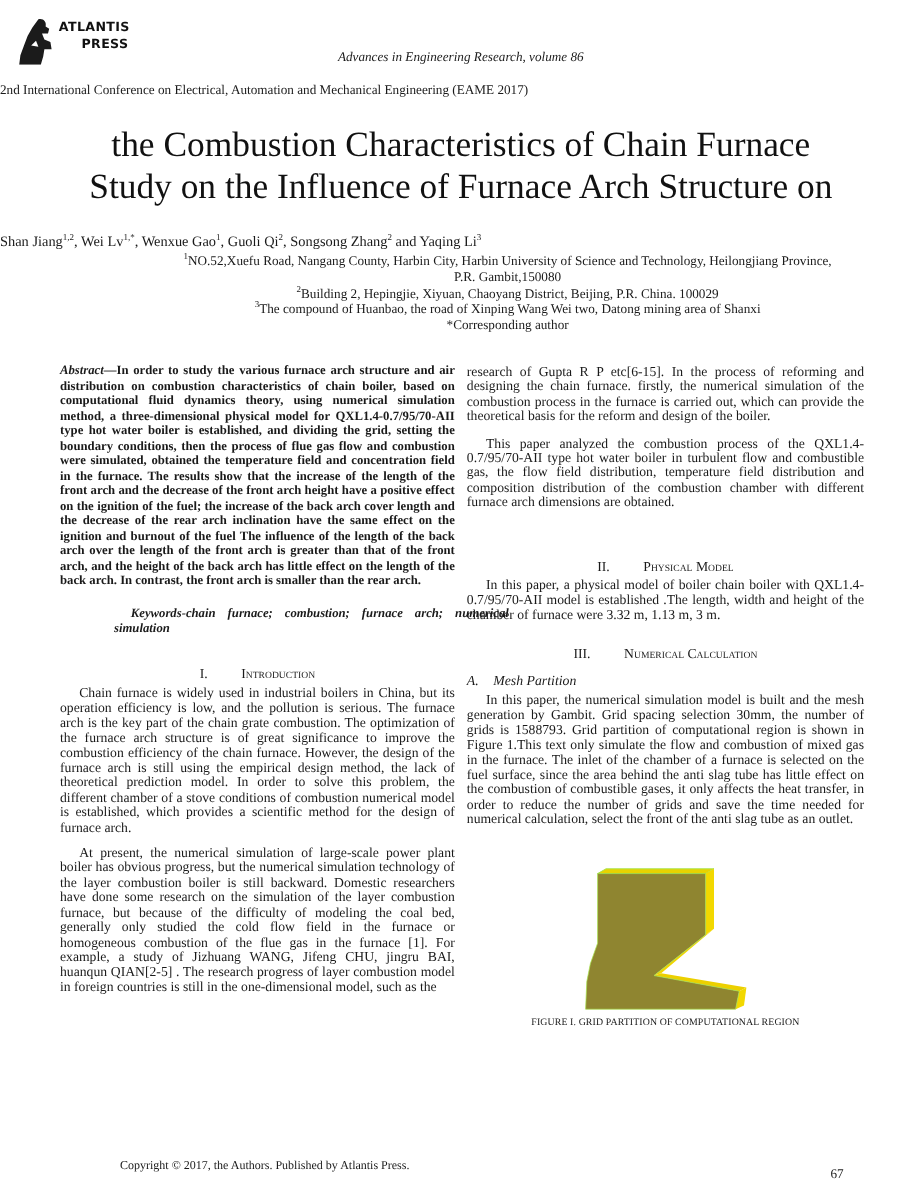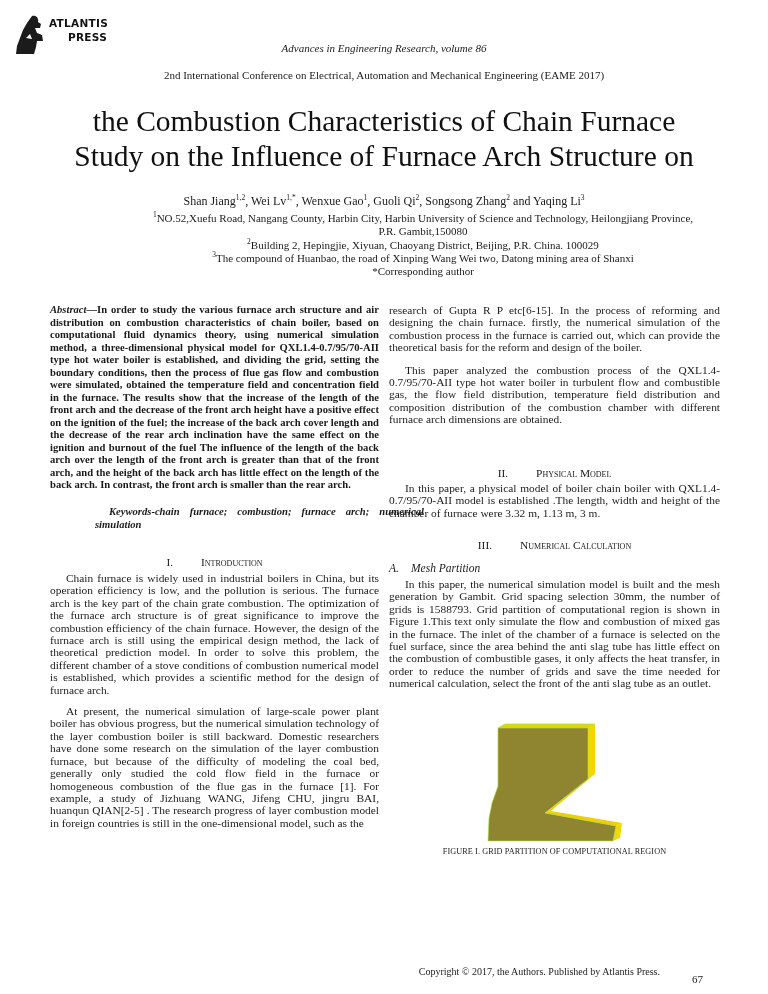--- a/index.html
+++ b/index.html
@@ -3,40 +3,40 @@
 <meta charset="utf-8">
 <style>
   html, body { margin:0; padding:0; background:#ffffff; }
   body { width:768px; height:994px; position:relative; overflow:hidden;
          font-family:"Liberation Serif", "DejaVu Serif", serif; color:#1a1a1a; }
   .abs { position:absolute; }
   .logo { left:14px; top:14px; width:100px; height:40px; }
   .logo-text { position:absolute; left:35px; top:2px; font-family:"DejaVu Sans", "Liberation Sans", sans-serif;
                font-weight:bold; font-size:10.5px; line-height:14px; color:#111; text-align:right; width:58px; letter-spacing:0.3px; }
   .hdr1 { left:0; width:768px; top:42px; text-align:center; font-style:italic; font-size:11px; }
-  .hdr2 { left:0; width:768px; top:69px; text-align:center; font-size:11px; }
+  .hdr2 { left:0; width:768px; top:69px; text-align:left; font-size:11px; }
   .title { left:0; width:768px; top:104px; text-align:center; font-size:29.5px; line-height:35px; color:#111; }
-  .authors { left:0; width:768px; top:256px; text-align:center; font-size:12px; }
+  .authors { left:0; width:768px; top:256px; text-align:left; font-size:12px; }
   .affil { left:0; width:768px; top:266px; text-align:center; font-size:11px; line-height:13.3px;padding-left:39px; }
   .affil div { white-space:nowrap; }
   sup { font-size:7.5px; vertical-align:5px; line-height:0; }
   .col { font-size:11.4px; line-height:12.4px; text-align:justify; }
   .colL { left:50px; width:329px; }
   .colR { left:389px; width:331px; }
   .abstract { top:304px; font-weight:bold; font-size:10.6px; line-height:12.5px; }
   .abstract em { font-weight:bold; }
   .keywords { top:506px; font-weight:bold; font-style:italic; font-size:10.6px; line-height:12.5px; text-indent:14px;margin-left:45px; }
   .sec { text-align:center; font-size:11.4px; }
   .sec .num { display:inline-block; margin-right:28px; }
   .sc { font-variant:small-caps; }
   .para { text-indent:16px; margin:0; }
   .subsec { font-style:italic; font-size:11.5px; }
   .subsec .lbl { display:inline-block; width:22px; }
   .figcap { left:389px; width:331px; top:847px; text-align:center; font-size:8.2px; letter-spacing:0.1px; }
-  .footer { left:100px; width:560px; top:966px; text-align:right; font-size:10px; line-height:12px; }
+  .footer { left:100px; width:560px; top:966px; text-align:left; font-size:10px; line-height:12px; }
   .pagenum { left:692px; top:973px; font-size:11px; }
 </style>
 </head>
 <body>
 
 <div class="abs logo">
   <svg width="36" height="40" viewBox="0 0 36 40" style="position:absolute;left:0;top:0">
     <path d="M18 2 C22 1 25 4 24 8 L27 10 L26 14 L21 14 L23 19 L28 21 L29 27 L23 27 L22 33 L20 40 L2 40 L3 32 L6 24 L9 16 L13 9 Z" fill="#1b1b1b"></path>
     <path d="M12 24 L16 20 L18 25 Z" fill="#ffffff"></path>
   </svg>

